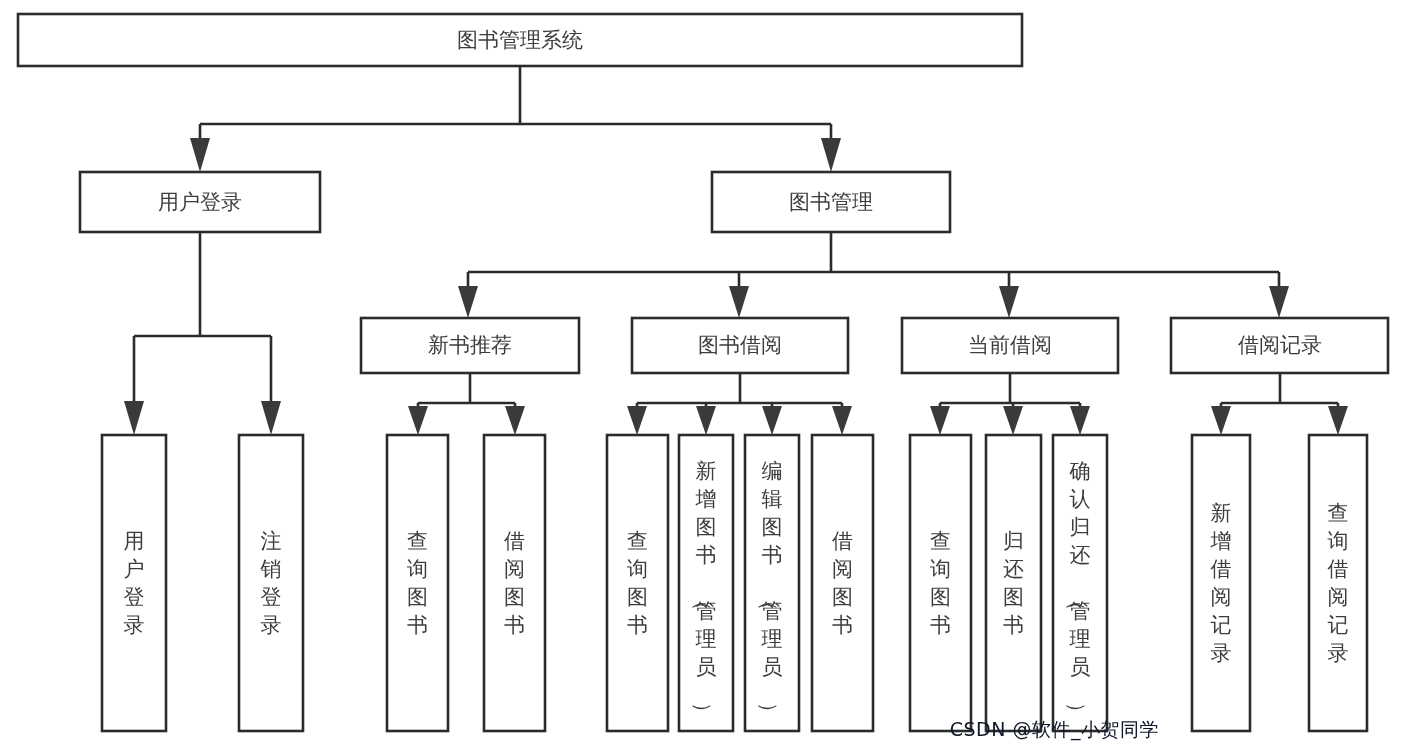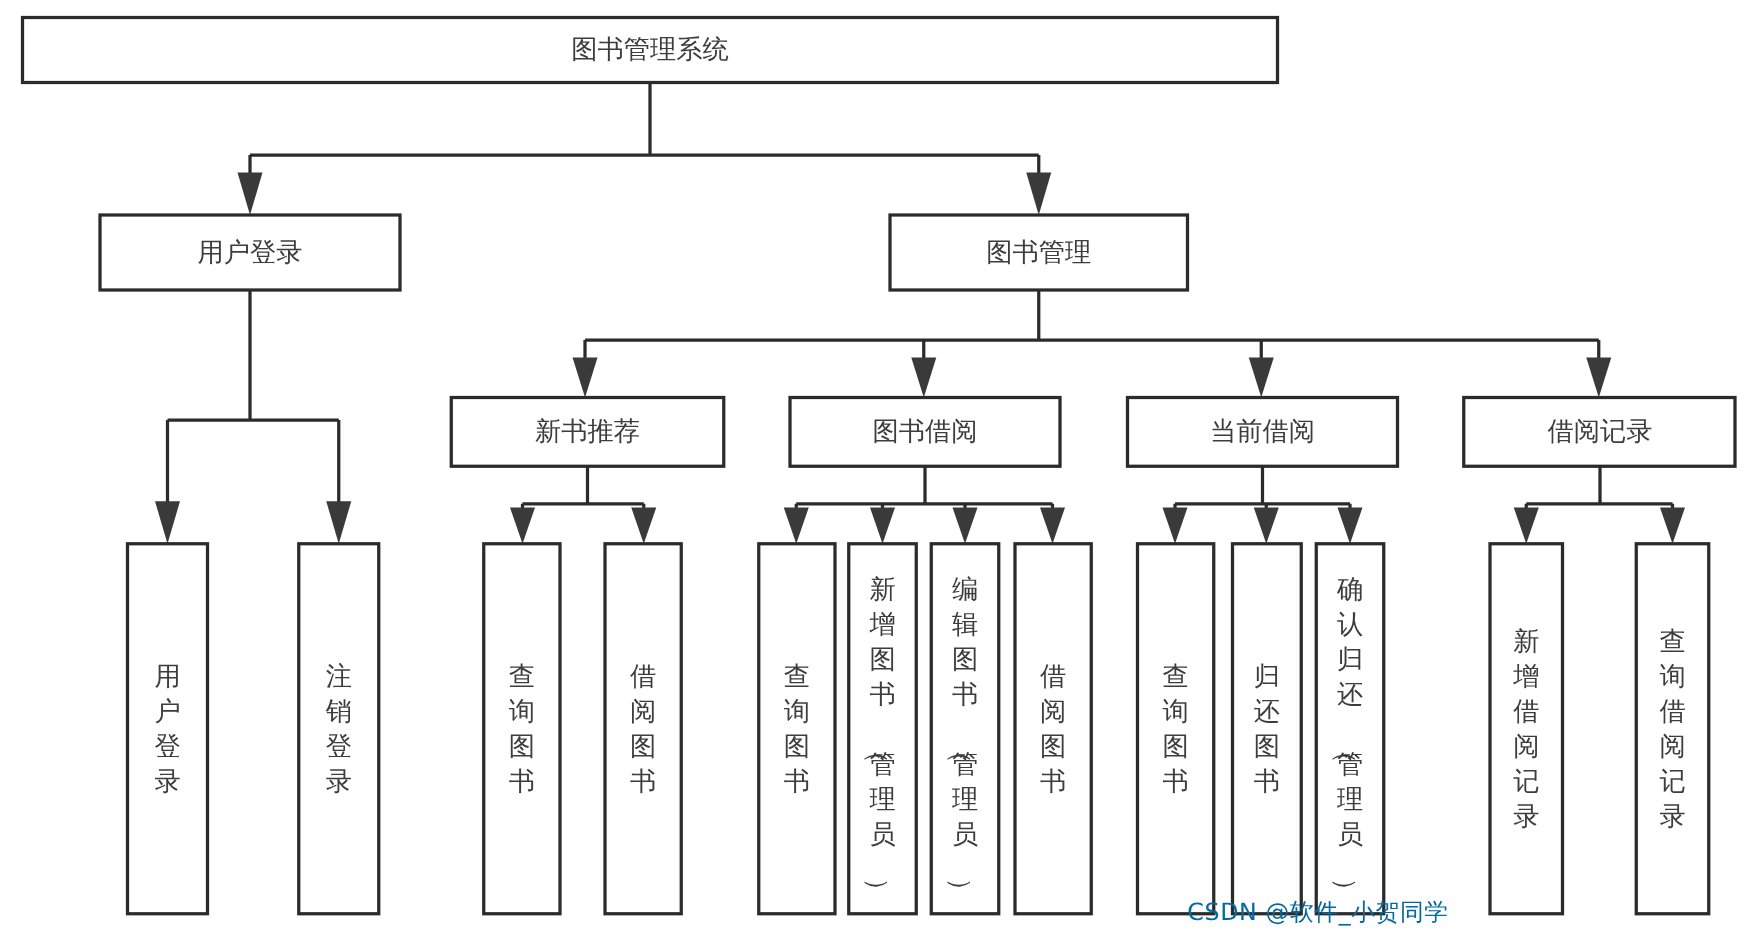--- a/index.html
+++ b/index.html
@@ -53,21 +53,21 @@
     font-size: 21px;
     fill: #3d3d3d;
     text-anchor: middle;
   }
   .watermark-text {
     position: absolute;
     right: 8px;
     bottom: 4px;
     font-family: "DejaVu Sans", "Liberation Sans", sans-serif;
     font-size: 19px;
-    color: #0369a1;
+    color: #0f172a;
     white-space: nowrap;
     letter-spacing: 0.5px;
     user-select: none;
   }
 </style>
 </head>
 <body>
 
 <div id="diagram-root">
 

